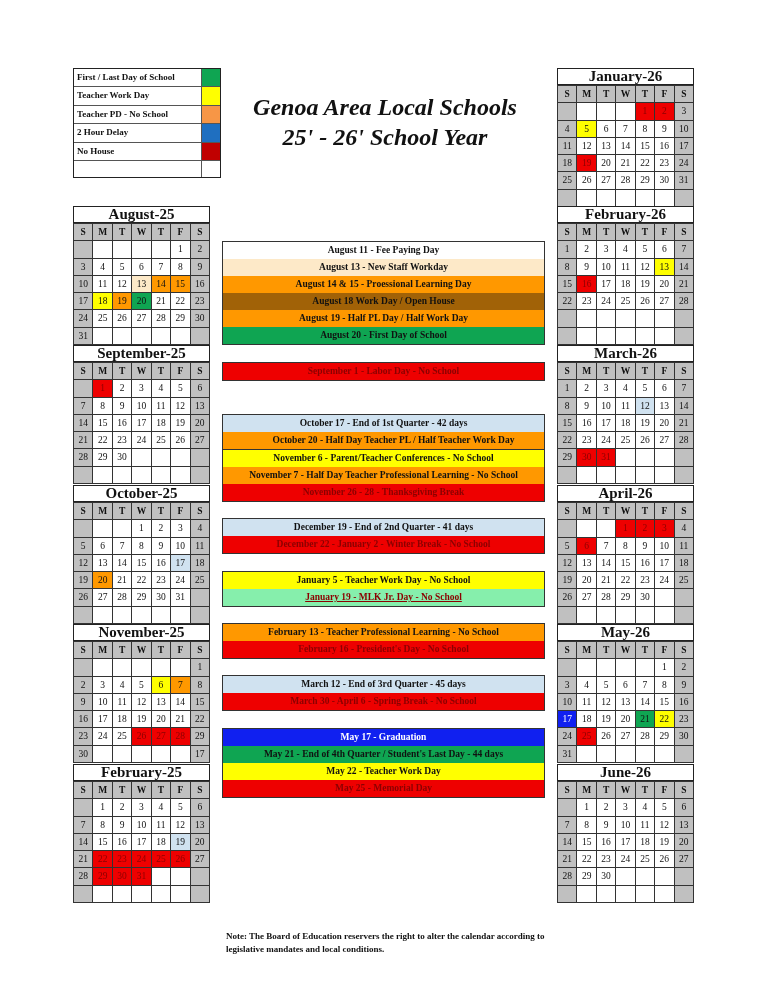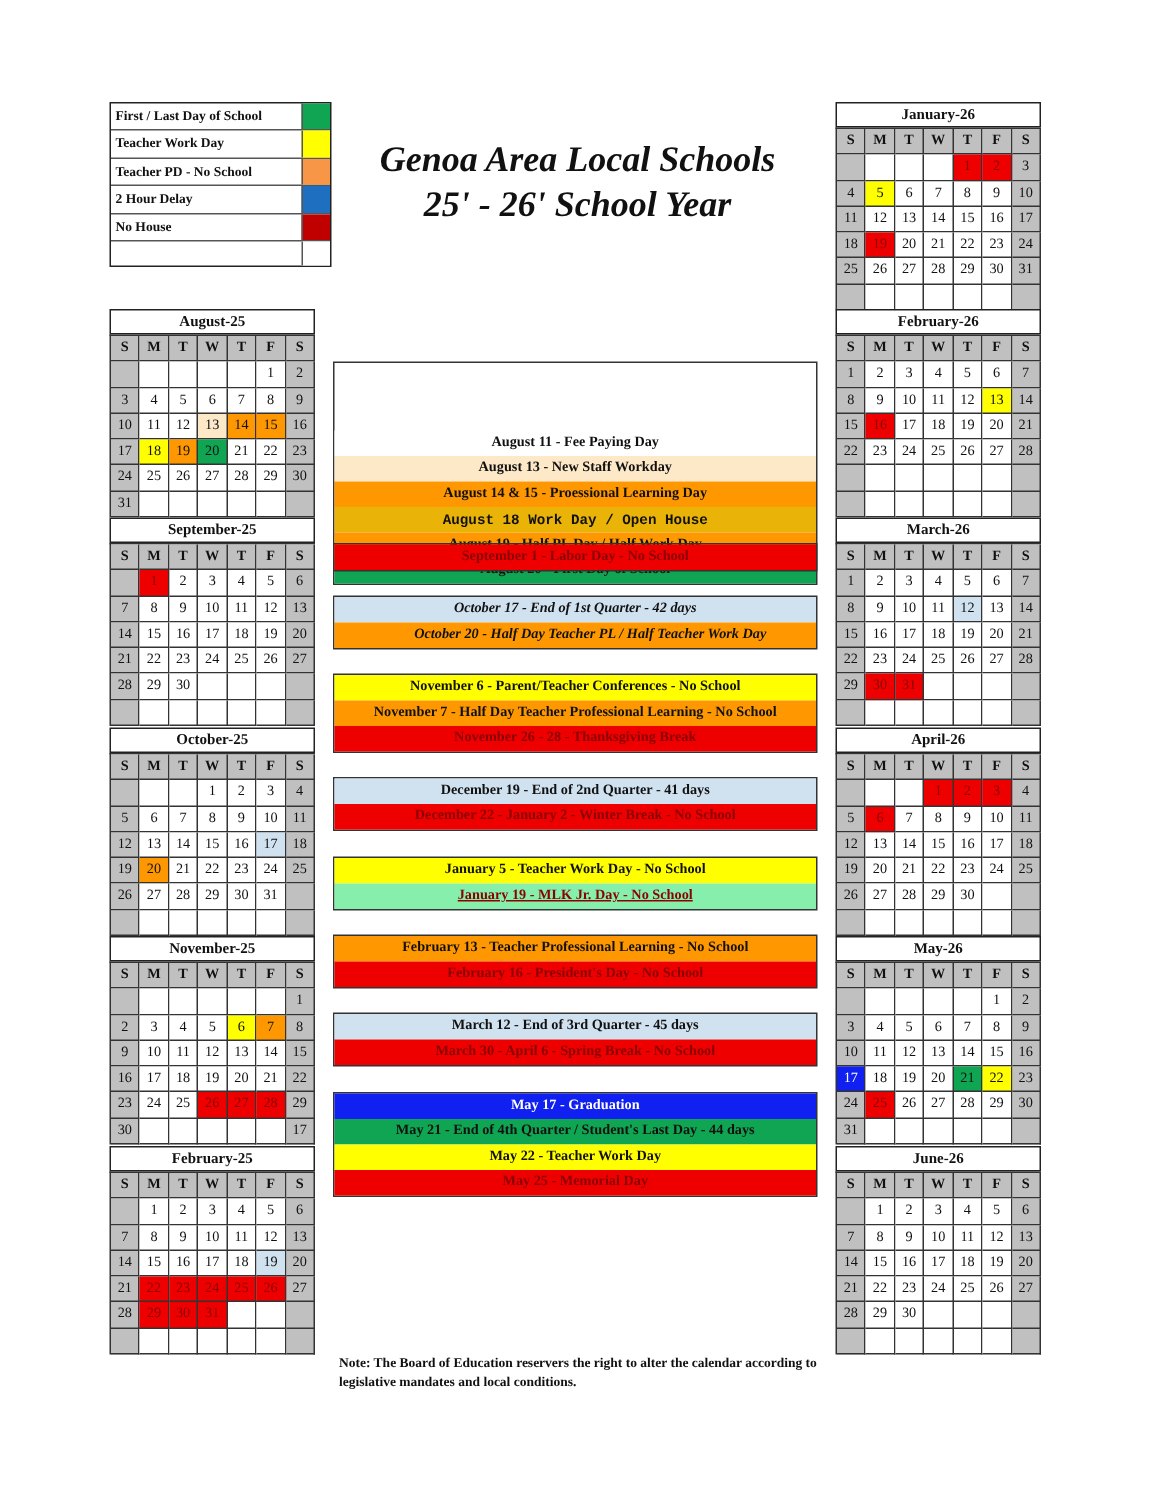--- a/index.html
+++ b/index.html
@@ -11,31 +11,31 @@
   .legend-row { display:flex; height:17.4px; border-bottom:1px solid #555; }
   .legend-row:last-child { border-bottom:none; height:16px; }
   .legend-label { flex:1; font-size:9px; font-weight:bold; padding-left:3px; line-height:17px; white-space:nowrap; }
   .legend-swatch { width:18px; border-left:1px solid #555; }
 
   
   .title { left:225px; top:92px; width:320px; text-align:center; font-style:italic; font-weight:bold; font-size:24px; line-height:30px; }
 
   
   .cal { width:137px; box-sizing:border-box; }
-  .cal-head { height:17px; border:1.5px solid #222; box-sizing:border-box; text-align:center; font-weight:bold; font-size:10px; line-height:15px; background:#fff; }
+  .cal-head { height:17px; border:1.5px solid #222; box-sizing:border-box; text-align:center; font-weight:bold; font-size:15px; line-height:15px; background:#fff; }
   .cal-grid { display:grid; grid-template-columns:repeat(7, 1fr); border-left:1px solid #333; border-top:1px solid #333; }
   .cell { height:17.3px; border-right:1px solid #333; border-bottom:1px solid #333; box-sizing:border-box; text-align:center; font-size:9.5px; line-height:17px; background:#fff; }
   .cell.dow { font-weight:bold; background:#c0c0c0; }
   .cell.wkend { background:#c0c0c0; }
 
   
   .evgroup { left:222px; width:323px; border:1.5px solid #333; box-sizing:border-box; }
   .ev { height:17px; text-align:center; font-weight:bold; font-size:9.5px; line-height:17px; white-space:nowrap; overflow:hidden; }
 
-  .note { left:226px; top:902px; width:320px; font-size:9px; font-weight:bold; line-height:13px; }
+  .note { left:226px; top:930px; width:320px; font-size:9px; font-weight:bold; line-height:13px; }
 </style>
 </head>
 <body>
 
 <div class="abs legend" id="legend">
     <div class="legend-row">
       <div class="legend-label">First / Last Day of School</div>
       <div class="legend-swatch" style="background: rgb(15, 165, 82);"></div>
     </div>
     <div class="legend-row">
@@ -658,31 +658,31 @@
         <div class="cell"></div>
         <div class="cell"></div>
         <div class="cell"></div>
         <div class="cell"></div>
         <div class="cell wkend"></div>
       </div>
     </div>
   </div>
 <div id="events">
     <div class="abs evgroup" style="top: 241px;">
-      <div class="ev" style="background: rgb(255, 255, 255); color: rgb(17, 17, 17); margin-top: 45px;">August 11 - Fee Paying Day</div>
+      <div class="ev" style="background: rgb(255, 255, 255); color: rgb(17, 17, 17);">August 11 - Fee Paying Day</div>
       <div class="ev" style="background: rgb(253, 233, 200); color: rgb(17, 17, 17);">August 13 - New Staff Workday</div>
       <div class="ev" style="background: rgb(255, 152, 0); color: rgb(17, 17, 17);">August 14 &amp; 15 - Proessional Learning Day</div>
-      <div class="ev" style="background: #eab308; color: rgb(17, 17, 17); font-family: Liberation Mono, monospace;">August 18 Work Day / Open House</div>
+      <div class="ev" style="background: #a16207; color: rgb(17, 17, 17);">August 18 Work Day / Open House</div>
       <div class="ev" style="background: rgb(255, 152, 0); color: rgb(17, 17, 17);">August 19 - Half PL Day / Half Work Day</div>
       <div class="ev" style="background: rgb(15, 165, 82); color: rgb(17, 17, 17);">August 20 - First Day of School</div>
     </div>
     <div class="abs evgroup" style="top: 362px;">
       <div class="ev" style="background: rgb(238, 0, 0); color: rgb(139, 0, 0);">September 1 - Labor Day - No School</div>
     </div>
-    <div class="abs evgroup" style="top: 397px; font-style: italic;">
+    <div class="abs evgroup" style="top: 414px;">
       <div class="ev" style="background: rgb(208, 226, 240); color: rgb(17, 17, 17);">October 17 - End of 1st Quarter - 42 days</div>
       <div class="ev" style="background: rgb(255, 152, 0); color: rgb(17, 17, 17); padding-left: 20px;">October 20 - Half Day Teacher PL / Half Teacher Work Day</div>
     </div>
     <div class="abs evgroup" style="top: 449px;">
       <div class="ev" style="background: rgb(255, 255, 0); color: rgb(17, 17, 17);">November 6 - Parent/Teacher Conferences - No School</div>
       <div class="ev" style="background: rgb(255, 152, 0); color: rgb(17, 17, 17);">November 7 - Half Day Teacher Professional Learning - No School</div>
       <div class="ev" style="background: rgb(238, 0, 0); color: rgb(139, 0, 0);">November 26 - 28 - Thanksgiving Break</div>
     </div>
     <div class="abs evgroup" style="top: 518px;">
       <div class="ev" style="background: rgb(208, 226, 240); color: rgb(17, 17, 17);">December 19 - End of 2nd Quarter - 41 days</div>

